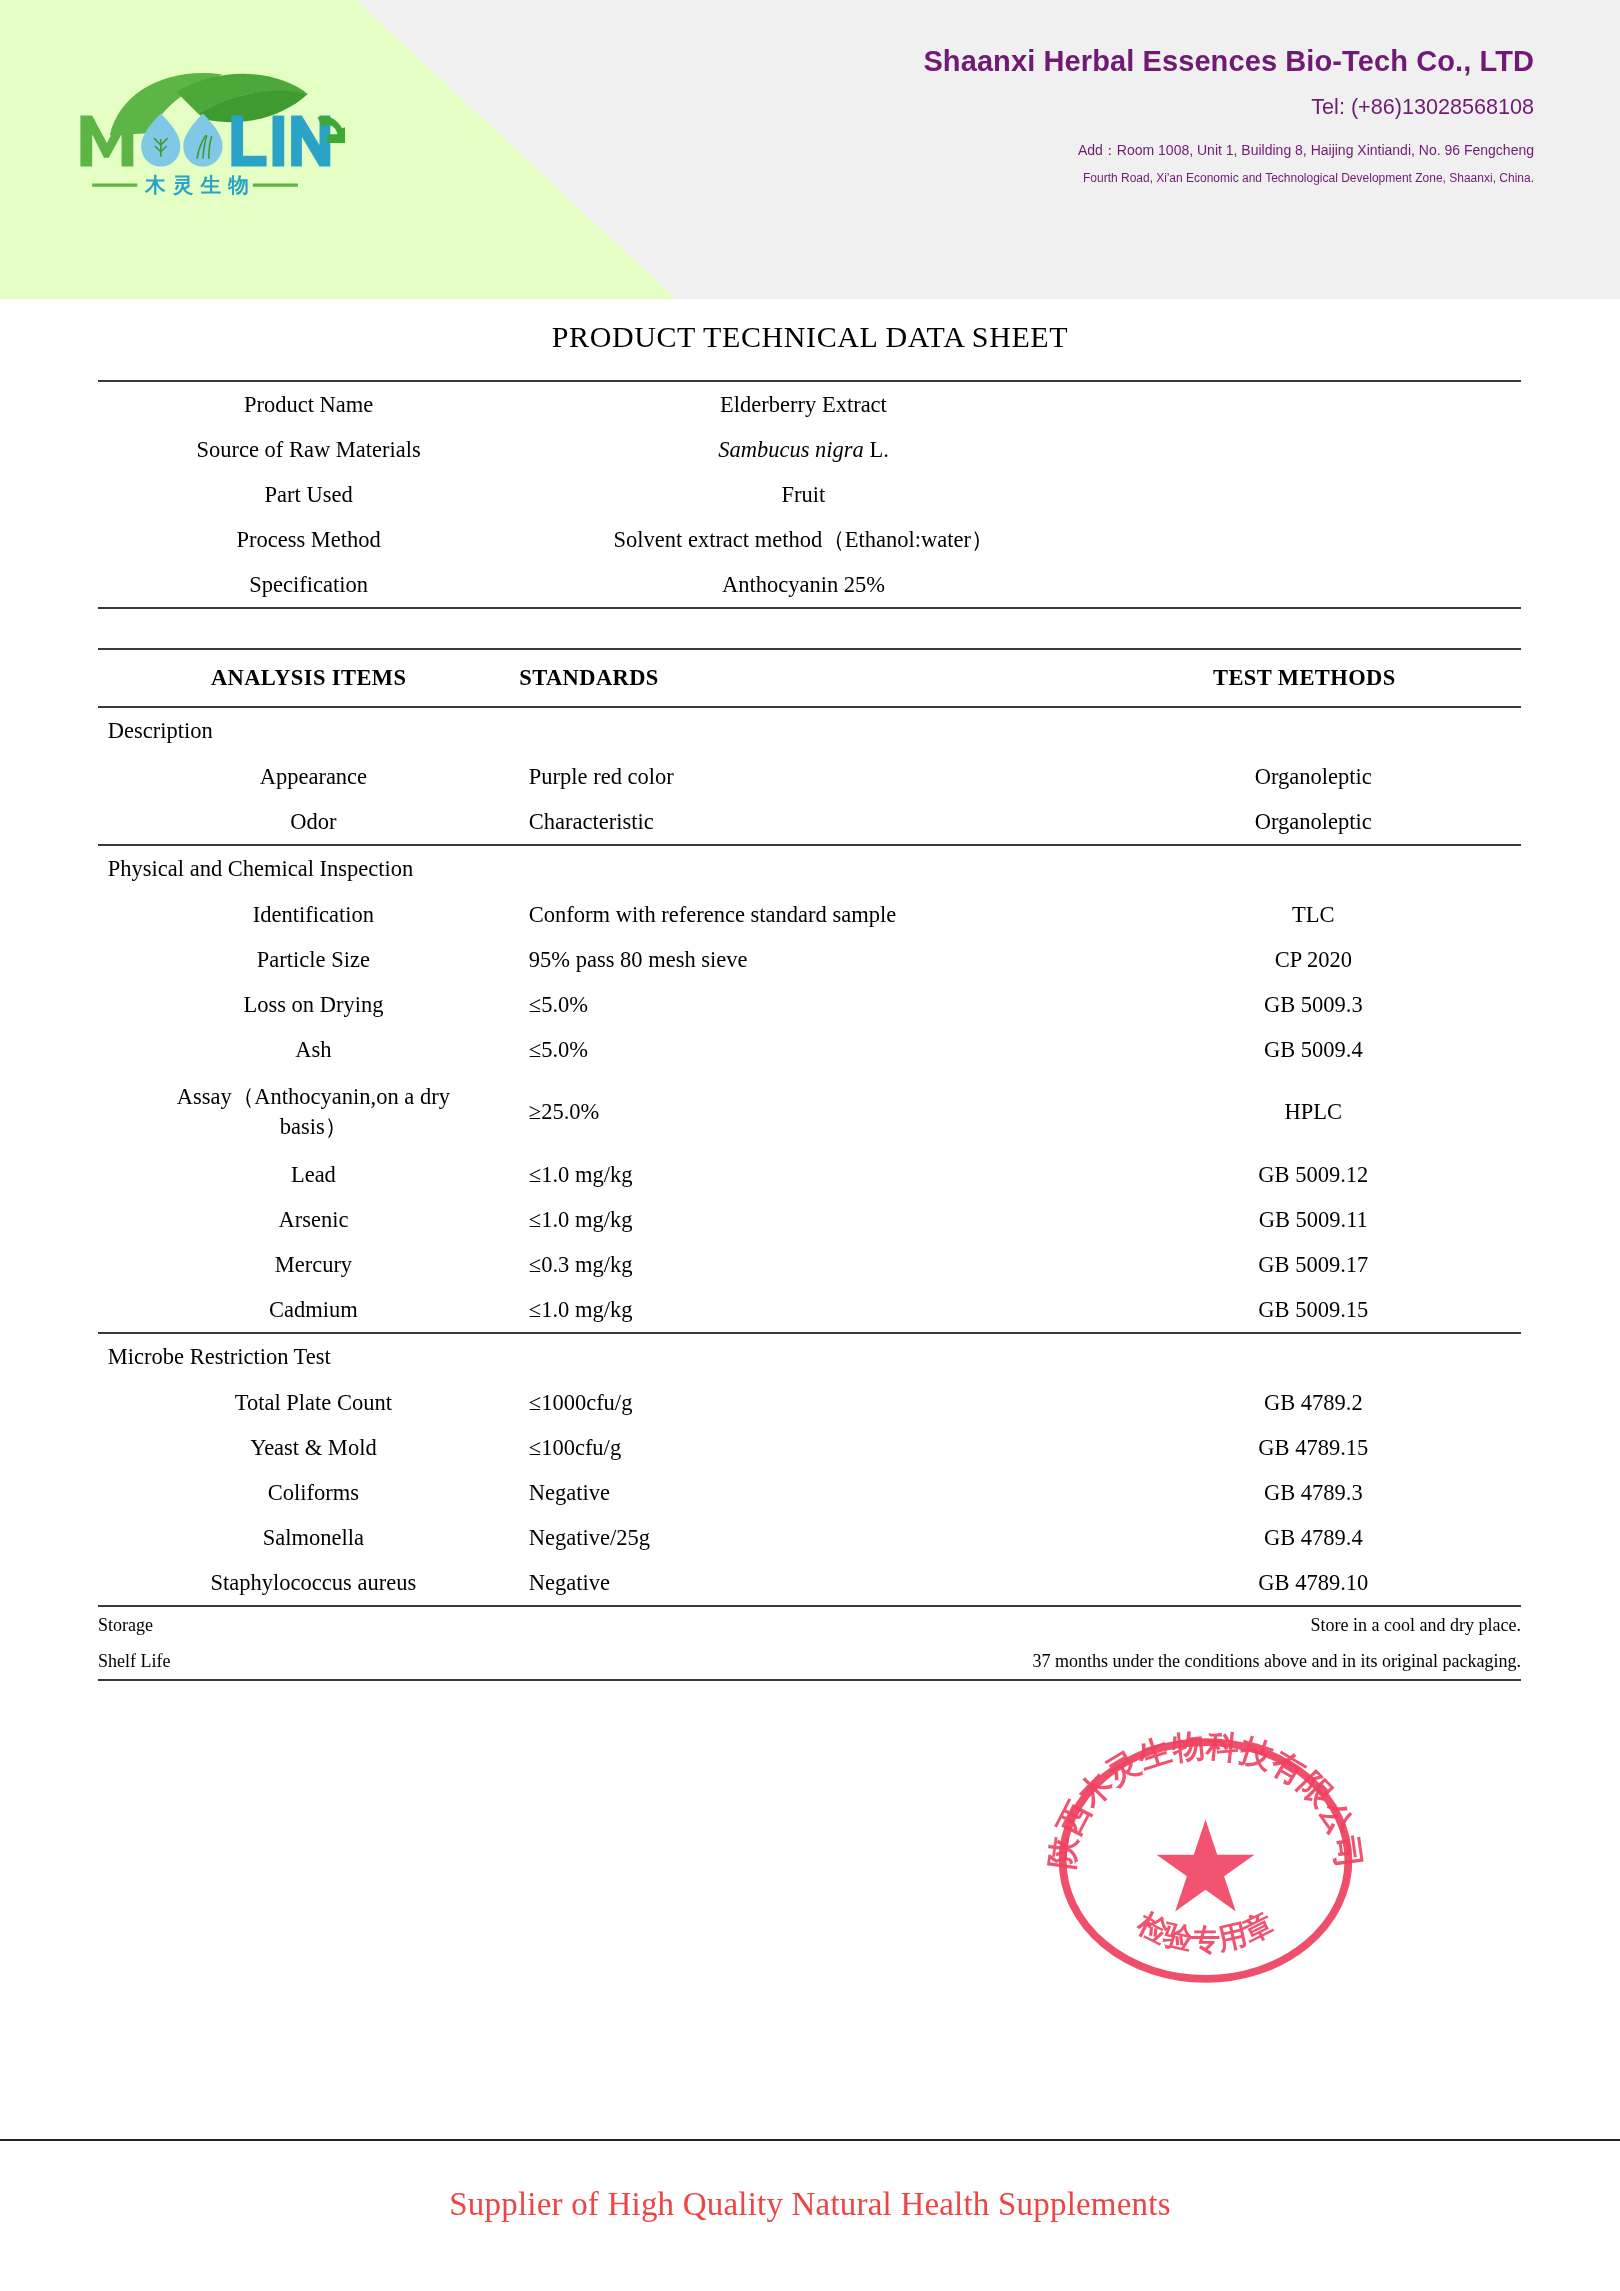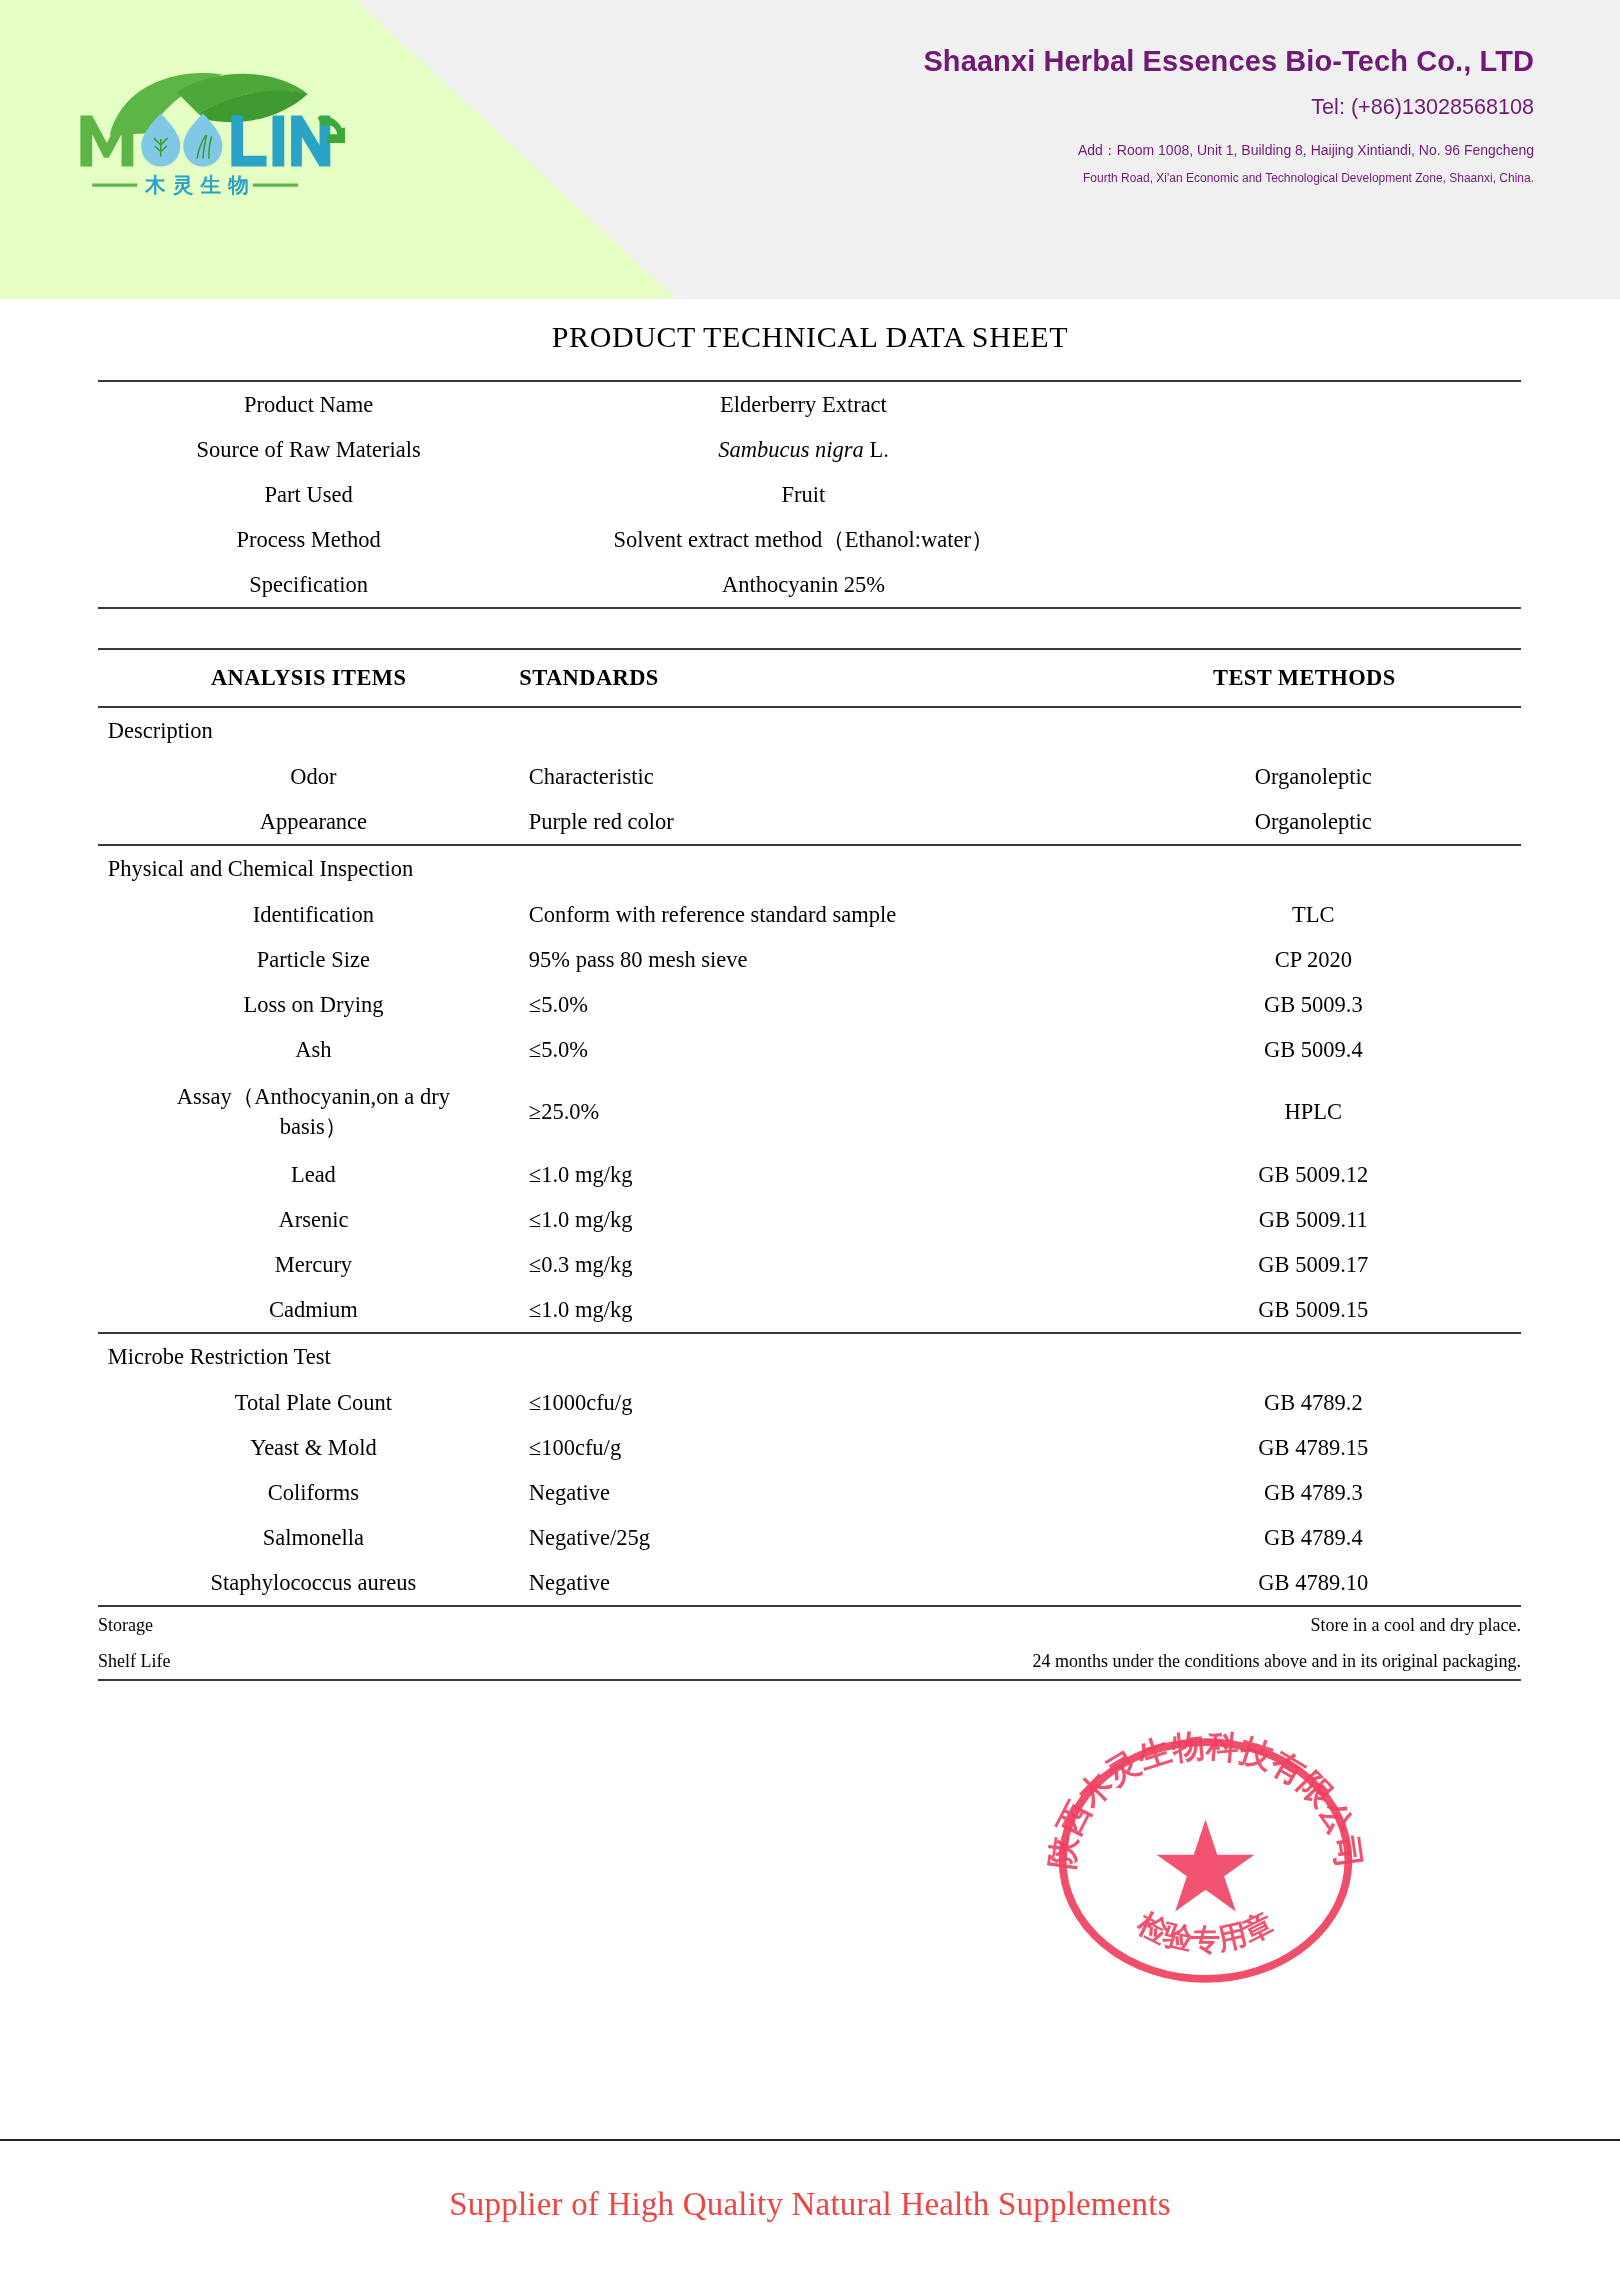--- a/index.html
+++ b/index.html
@@ -310,27 +310,27 @@
 
   <div id="sections-host">
       <table class="rowtable">
         <tbody>
           <tr class="sec-row">
             <td class="c1">Description</td>
             <td class="c2"></td>
             <td class="c3"></td>
           </tr>
           <tr class="item-row">
+            <td class="c1">Appearance</td>
+            <td class="c2">Purple red color</td>
+            <td class="c3">Organoleptic</td>
+          </tr>
+          <tr class="item-row">
             <td class="c1">Odor</td>
             <td class="c2">Characteristic</td>
-            <td class="c3">Organoleptic</td>
-          </tr>
-          <tr class="item-row">
-            <td class="c1">Appearance</td>
-            <td class="c2">Purple red color</td>
             <td class="c3">Organoleptic</td>
           </tr>
         </tbody>
       </table>
       <div class="rule"></div>
       <table class="rowtable">
         <tbody>
           <tr class="sec-row">
             <td class="c1">Physical and Chemical Inspection</td>
             <td class="c2"></td>
@@ -424,21 +424,21 @@
     </div>
 
   <table class="storage-table">
     <tbody>
       <tr>
         <td class="st-label">Storage</td>
         <td class="st-value">Store in a cool and dry place.</td>
       </tr>
       <tr>
         <td class="st-label">Shelf Life</td>
-        <td class="st-value">24 months under the conditions above and in its original packaging.</td>
+        <td class="st-value">37 months under the conditions above and in its original packaging.</td>
       </tr>
     </tbody>
   </table>
   <div class="rule"></div>
 </div>
 
 <div class="stamp">
   <svg width="323" height="263" viewBox="0 0 330 268" xmlns="http://www.w3.org/2000/svg">
     <defs>
       <path id="arcTop" d="M 30 140 A 135 112 0 0 1 300 140" fill="none"></path>

